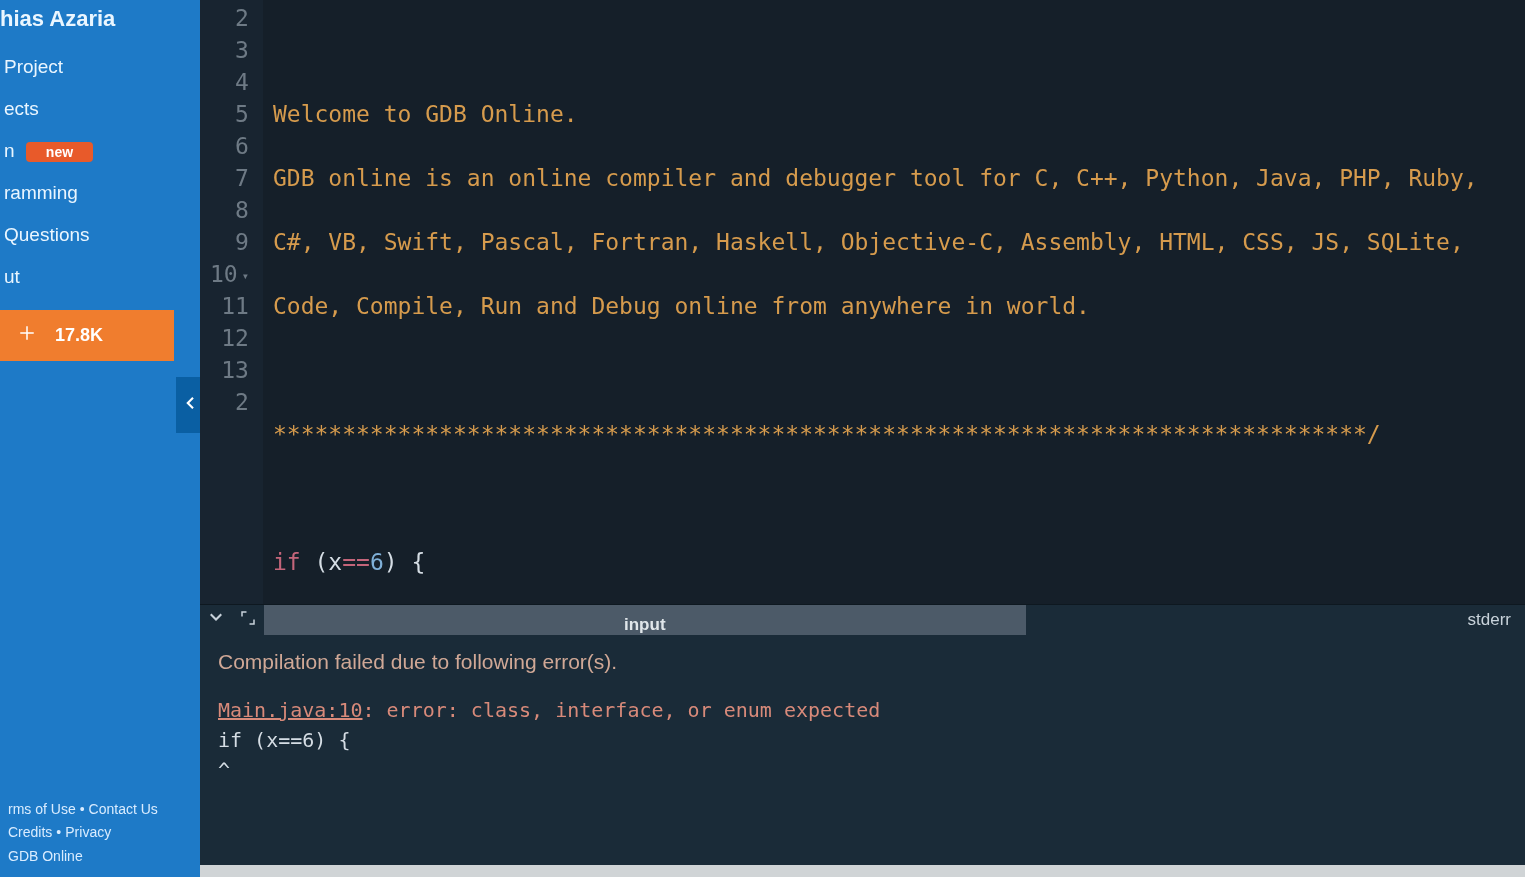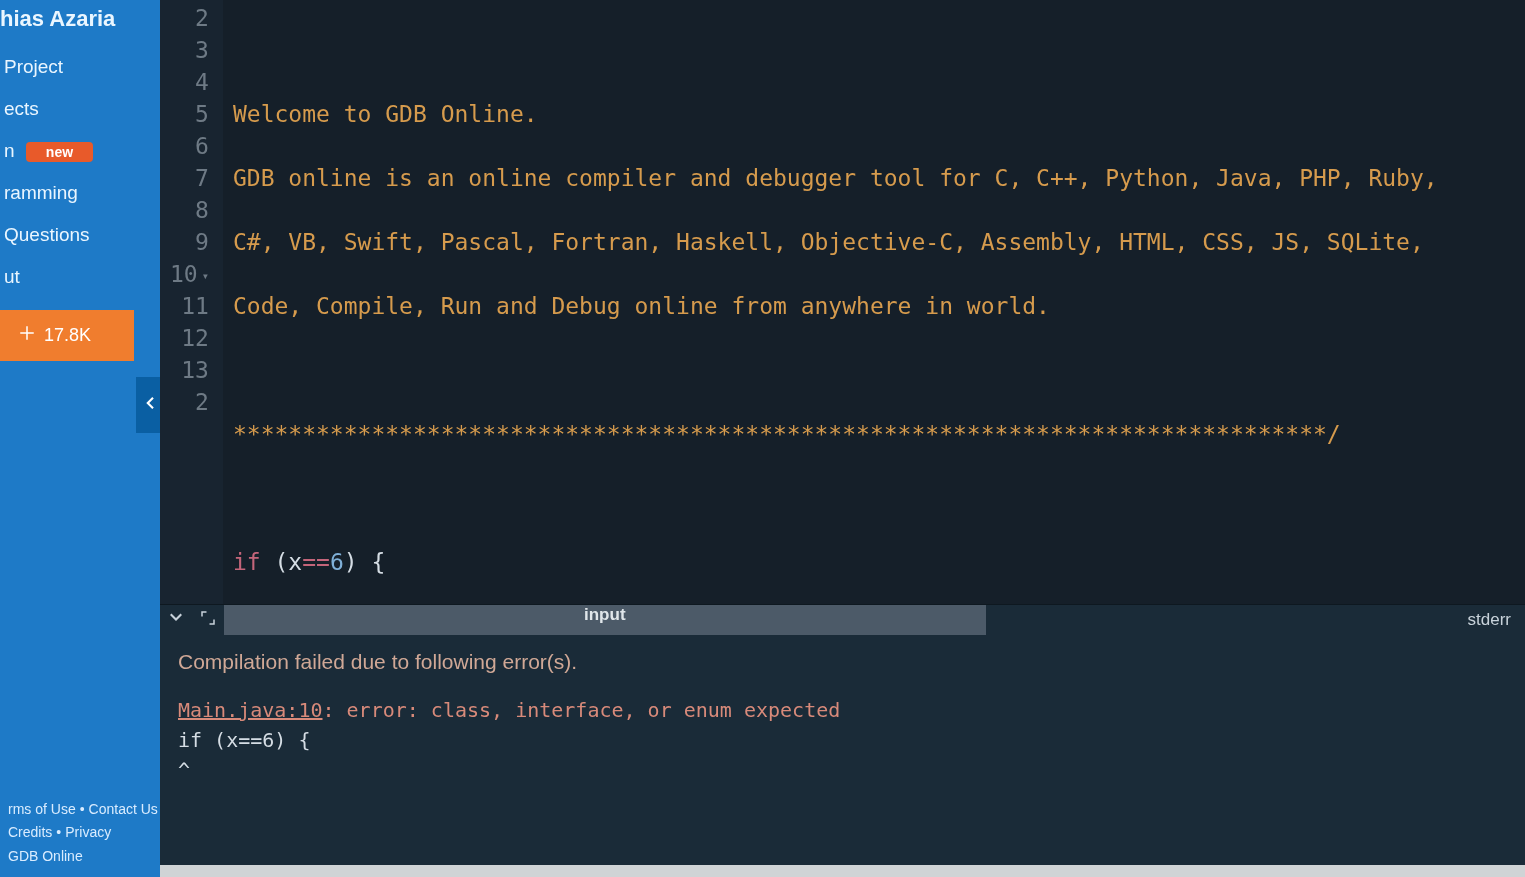--- a/index.html
+++ b/index.html
@@ -1,21 +1,21 @@
 <!DOCTYPE html>
 <html><head>
 <meta charset="utf-8">
 <style>
 html,body{margin:0;padding:0;height:100%;font-family:sans-serif;overflow:hidden;background:#1a2b38}
 .app{display:flex;height:877px;width:1525px}
-.sidebar{width:160px;background:#1e7ac7;color:#eaf6ff;display:flex;flex-direction:column;font-size:19px;flex-shrink:0}
+.sidebar{width:200px;background:#1e7ac7;color:#eaf6ff;display:flex;flex-direction:column;font-size:19px;flex-shrink:0}
 .user-name{font-weight:bold;padding:6px 4px 14px 0;font-size:22px}
 .side-item{padding:10px 4px;cursor:pointer}
 .new-badge{background:#e85a2a;color:#fff;font-size:14px;font-weight:bold;padding:2px 20px;border-radius:4px;margin-left:6px}
-.share-btn{background:#f07d2e;color:#fff;padding:14px 18px;margin:12px 26px 12px 0;font-size:18px;font-weight:normal;display:flex;align-items:center;gap:8px}
+.share-btn{background:#f07d2e;color:#fff;padding:14px 18px;margin:12px 26px 12px 0;font-size:18px;font-weight:bold;display:flex;align-items:center;gap:19px}
 .share-btn svg{width:18px;height:18px;fill:#fff}
 .collapse-tab{background:#0a5fa3;color:#fff;width:28px;height:56px;align-self:flex-end;display:flex;align-items:center;justify-content:center;margin-top:4px;margin-right:-4px}
 .collapse-tab svg{width:18px;height:18px;fill:#fff}
 .side-spacer{flex:1}
 .footer-links{font-size:14px;line-height:1.7;padding:0 2px 8px 8px;color:#d9ecff}
 .footer-links span{color:#d9ecff}
 .dot{padding:0 4px}
 .main{flex:1;display:flex;flex-direction:column;min-width:0}
 .editor{flex:1;background:#151f29;display:flex;font-family:"DejaVu Sans Mono","Courier New",monospace;font-size:23px;line-height:32px;overflow:hidden}
 .gutter{background:#182430;color:#6e7a85;text-align:right;padding:2px 14px 0 10px;user-select:none}
@@ -24,21 +24,21 @@
 .code{padding:2px 0 0 10px;white-space:pre;color:#d5dde4}
 .code-line{height:32px}
 .c-comment{color:#d69b4d;}
 .c-kw{color:#c4657a}
 .c-punct{color:#d5dde4}
 .c-num{color:#7fb0d8}
 .c-ident{color:#d5dde4}
 .toolbar{height:30px;background:#1a2b38;display:flex;align-items:stretch;color:#c8d2da;font-size:17px;border-top:1px solid #0e1820}
 .tb-icon{width:32px;display:flex;align-items:center;justify-content:center;background:#1a2b38}
 .tb-icon svg{width:18px;height:18px;fill:#c8d2da}
-.tb-tab{padding:0 360px 0 360px;display:flex;align-items:flex-start;background:#4c5a68;color:#e0e6ea;font-weight:bold}
+.tb-tab{padding:0 360px 0 360px;display:flex;align-items:flex-end;background:#4c5a68;color:#e0e6ea;font-weight:bold}
 .tb-spacer{flex:1}
 .tb-right{padding:0 14px;display:flex;align-items:center;color:#c8d2da}
 .console{background:#1a2b38;padding:12px 18px 8px 18px;font-family:"DejaVu Sans Mono","Courier New",monospace;font-size:20px;line-height:30px;color:#d5dde4;height:210px;overflow:hidden}
 .console-header{color:#d0a896;font-family:sans-serif;font-size:21px;margin-bottom:18px}
 .err-loc{color:#d88a7a;text-decoration:underline}
 .err-msg{color:#d88a7a}
 .err-code{color:#d5dde4}
 .status-bar{height:12px;background:#d0d4d6}
 </style>
 </head>

